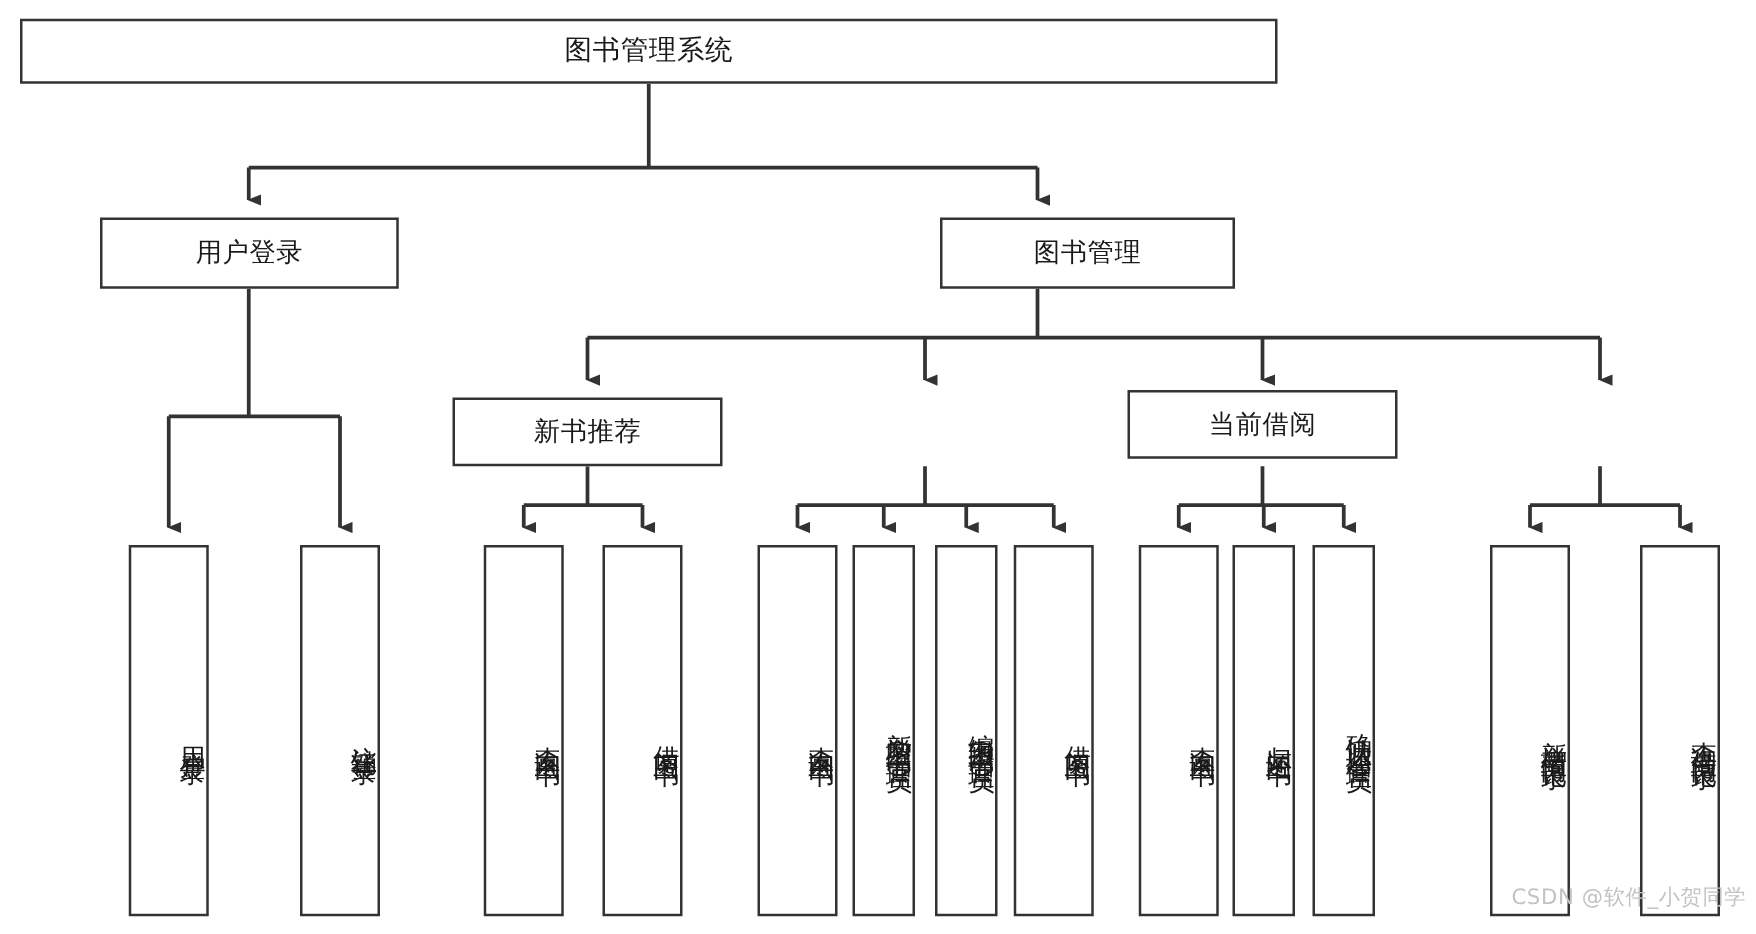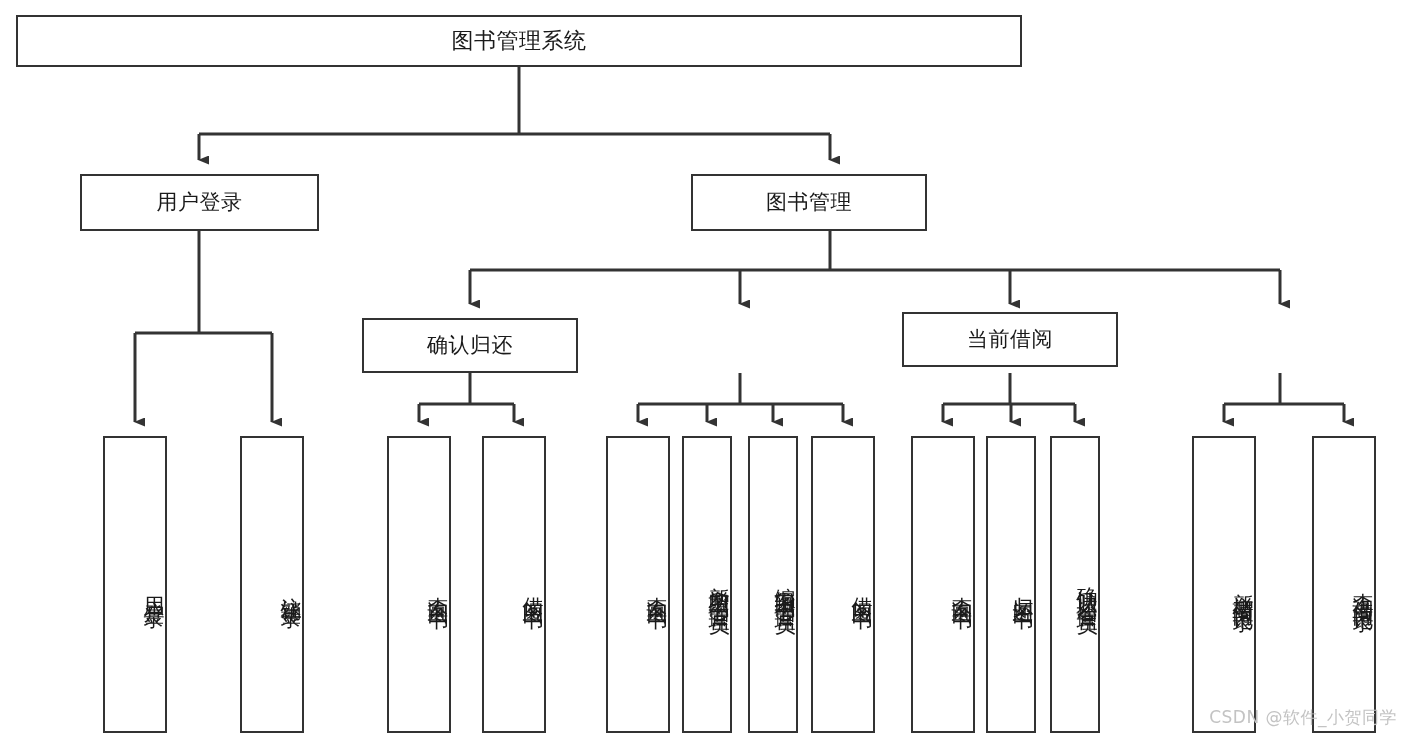--- a/index.html
+++ b/index.html
@@ -141,26 +141,26 @@
     </g>
   </svg>
 
   <div class="node-box horizontal title-box" style="left:16px; top:15px; width:1006px; height:52px;">
     <span class="node-label">图书管理系统</span>
   </div>
 
   <div class="node-box horizontal" style="left:80px; top:174px; width:239px; height:57px;">
     <span class="node-label">用户登录</span>
   </div>
-  <div class="node-box horizontal" style="left:691px; top:174px; width:236px; height:57px;">
+  <div class="node-box horizontal" style="left:752px; top:174px; width:236px; height:57px;">
     <span class="node-label">图书管理</span>
   </div>
 
   <div class="node-box horizontal" style="left:362px; top:318px; width:216px; height:55px;">
-    <span class="node-label">确认归还</span>
+    <span class="node-label">新书推荐</span>
   </div>
   <div class="node-box horizontal" style="left:902px; top:312px; width:216px; height:55px;text-align:center;">
     <span class="node-label">当前借阅</span>
   </div>
 
   <div class="node-box vertical" style="left:103px; top:436px; width:64px; height:297px;">
     <span class="node-label">用户登录</span>
   </div>
   <div class="node-box vertical" style="left:240px; top:436px; width:64px; height:297px;">
     <span class="node-label">注销登录</span>

